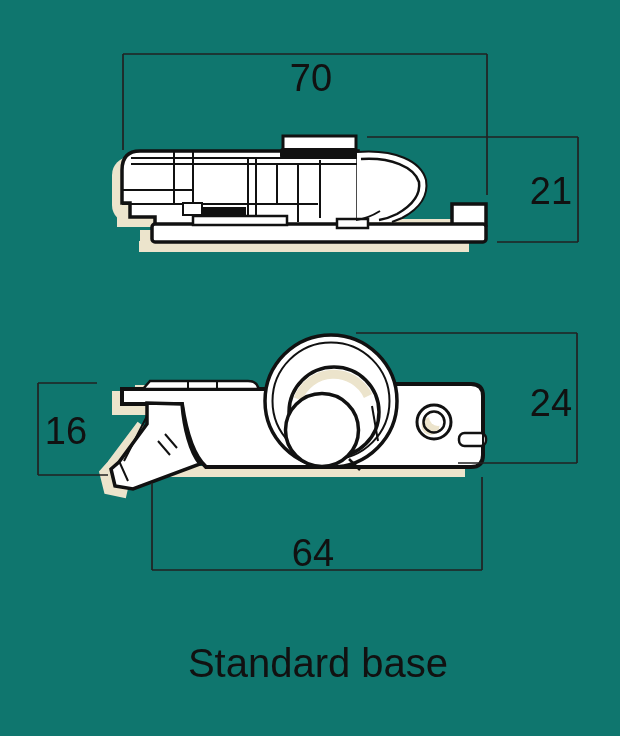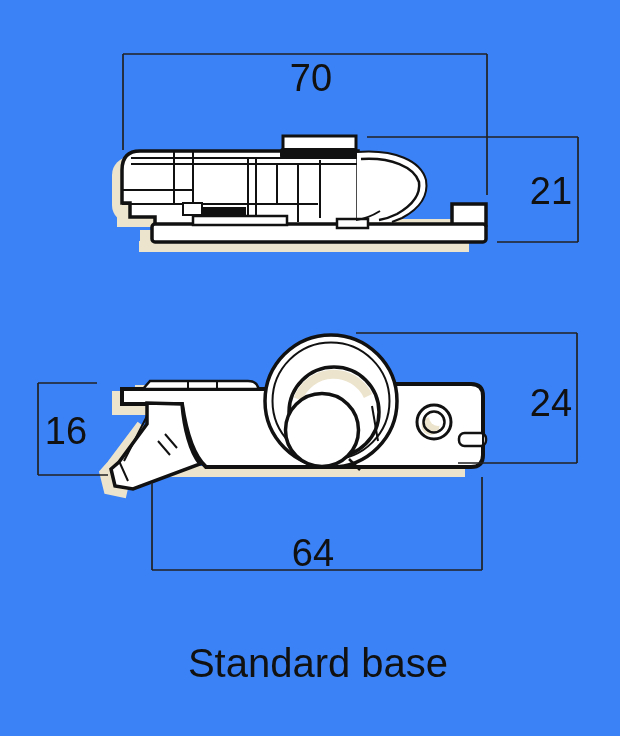--- a/index.html
+++ b/index.html
@@ -1,16 +1,16 @@
 <!DOCTYPE html>
 <html><head>
 <meta charset="utf-8">
 <style>
   html,body{margin:0;padding:0;background:#ffffff;}
-  .page{position:relative;width:620px;height:736px;background:#3b82f6;overflow:hidden;
+  .page{position:relative;width:620px;height:736px;background:#0f766e;overflow:hidden;
         font-family:"Liberation Sans",sans-serif;}
   svg{display:block;}
   .outline{fill:#ffffff;stroke:#111111;}
   .thick{stroke-width:4;}
   .med{stroke-width:3.5;}
   .thin{stroke:#111111;stroke-width:2;fill:none;}
   .thin25{stroke:#111111;stroke-width:2.5;fill:none;}
   .blackfill{fill:#111111;stroke:none;}
   .sh{fill:#ece4cc;stroke:none;}
   .shstroke{stroke:#ece4cc;fill:none;}

